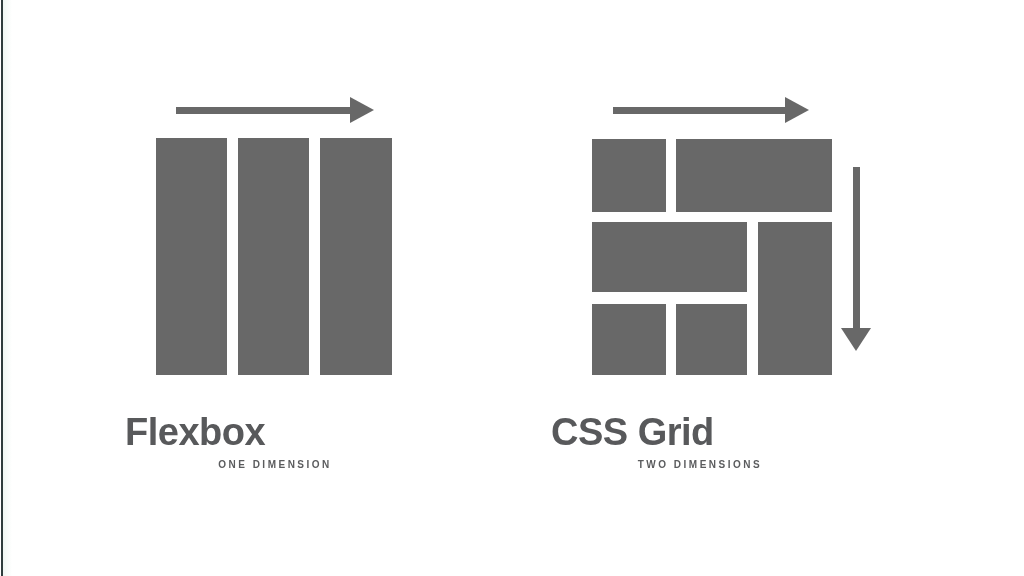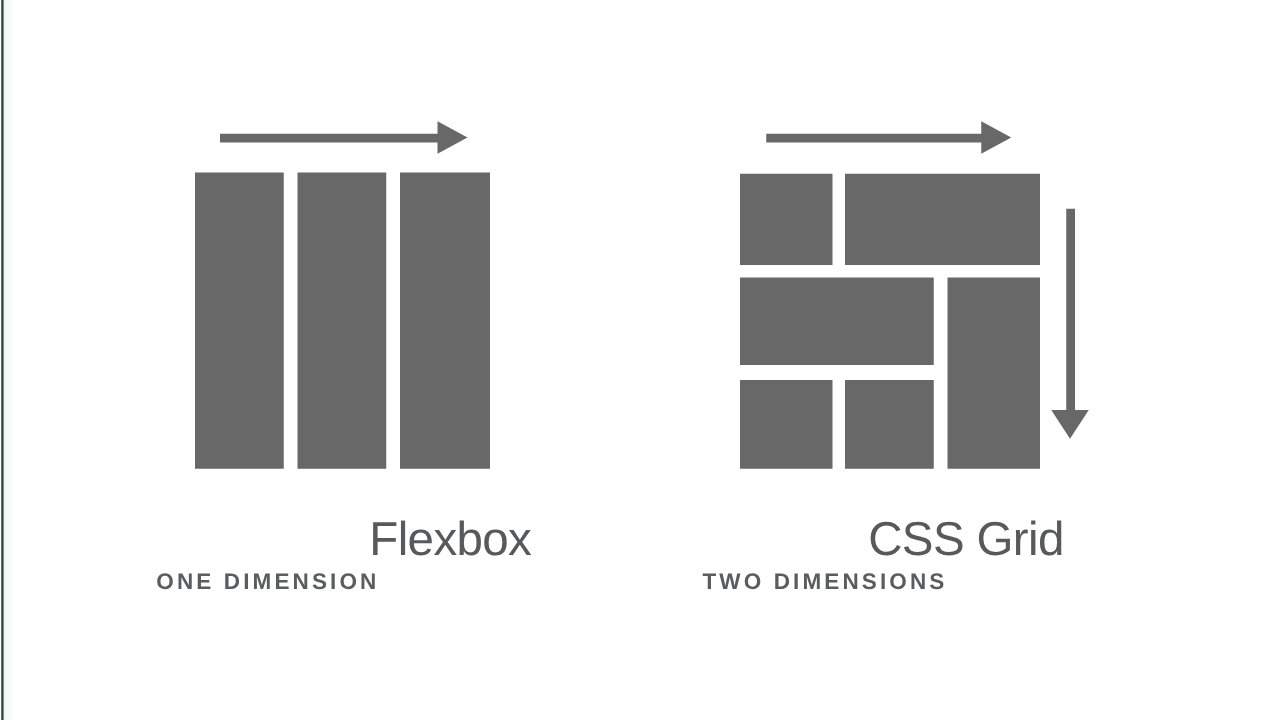--- a/index.html
+++ b/index.html
@@ -25,25 +25,25 @@
                   border-top: 13px solid transparent;
                   border-bottom: 13px solid transparent;
                   border-left: 24px solid #686868; }
   
   .v-arrow-shaft { position: absolute; width: 7px; background: #686868; }
   .v-arrow-head { position: absolute; width: 0; height: 0;
                   border-left: 15px solid transparent;
                   border-right: 15px solid transparent;
                   border-top: 23px solid #686868; }
 
-  .title { position: absolute; width: 300px; text-align: right;
-           font-size: 38px; font-weight: normal; color: #58595b;
+  .title { position: absolute; width: 300px; text-align: left;
+           font-size: 38px; font-weight: bold; color: #58595b;
            letter-spacing: -0.5px; line-height: 40px; }
-  .subtitle { position: absolute; width: 300px; 
-              font-size: 18px; font-weight: bold; color: #5b5c5e;
+  .subtitle { position: absolute; width: 300px; text-align: center;
+              font-size: 10px; font-weight: bold; color: #5b5c5e;
               letter-spacing: 2.5px; line-height: 16px; }
 </style>
 </head>
 <body>
 
 <div class="canvas">
 
   <div class="edge-line"></div>
   <div class="edge-tint"></div>
 
@@ -75,16 +75,16 @@
     </div>
 
     <div class="shape" style="left:592px; top:139px; width:74px; height:73px;"></div>
     <div class="shape" style="left:676px; top:139px; width:156px; height:73px;"></div>
     <div class="shape" style="left:592px; top:222px; width:155px; height:70px;"></div>
     <div class="shape" style="left:758px; top:222px; width:74px; height:153px;"></div>
     <div class="shape" style="left:592px; top:304px; width:74px; height:71px;"></div>
     <div class="shape" style="left:676px; top:304px; width:71px; height:71px;"></div>
 
     <div class="title" style="left:551px; top:412px;">CSS Grid</div>
-    <div class="subtitle" style="left:562px; top:457px;">TWO DIMENSIONS</div>
+    <div class="subtitle" style="left:550px; top:457px;">TWO DIMENSIONS</div>
   </div>
 
 </div>
 
 </body></html>

